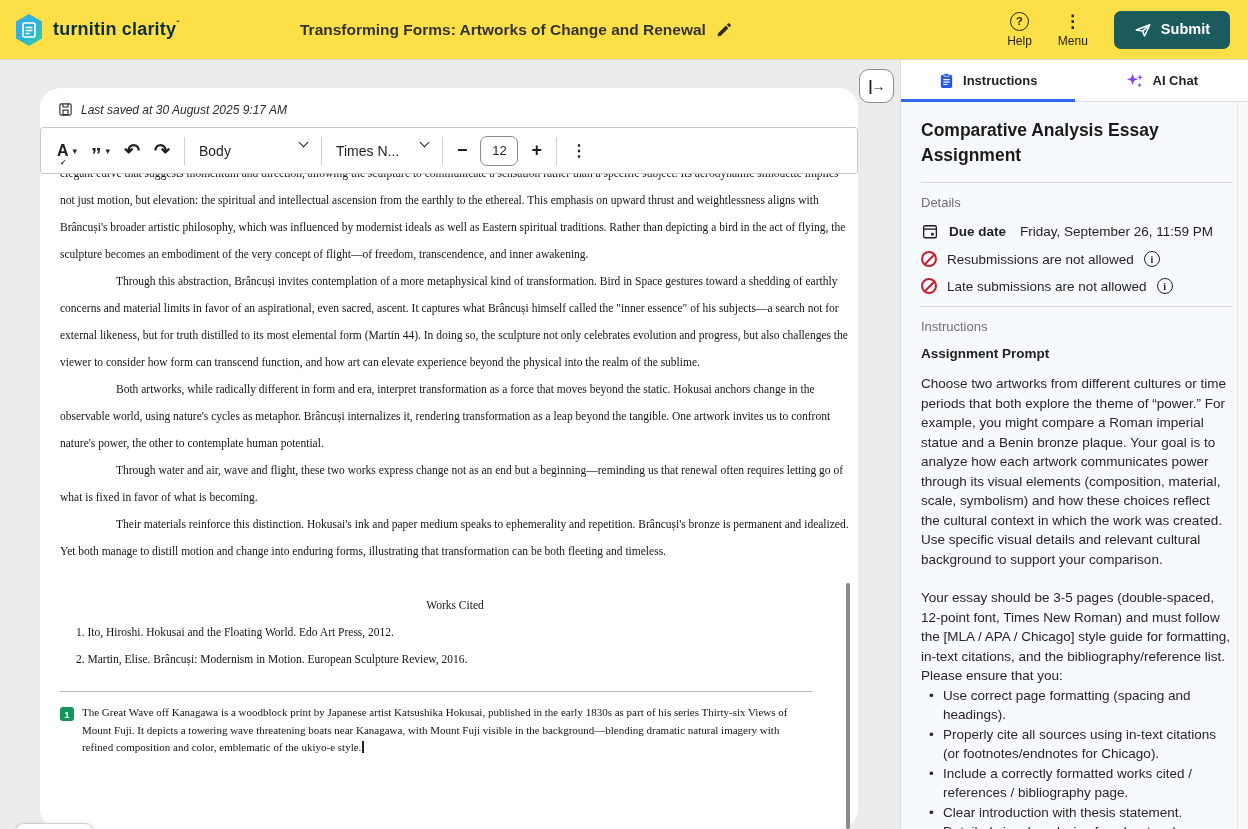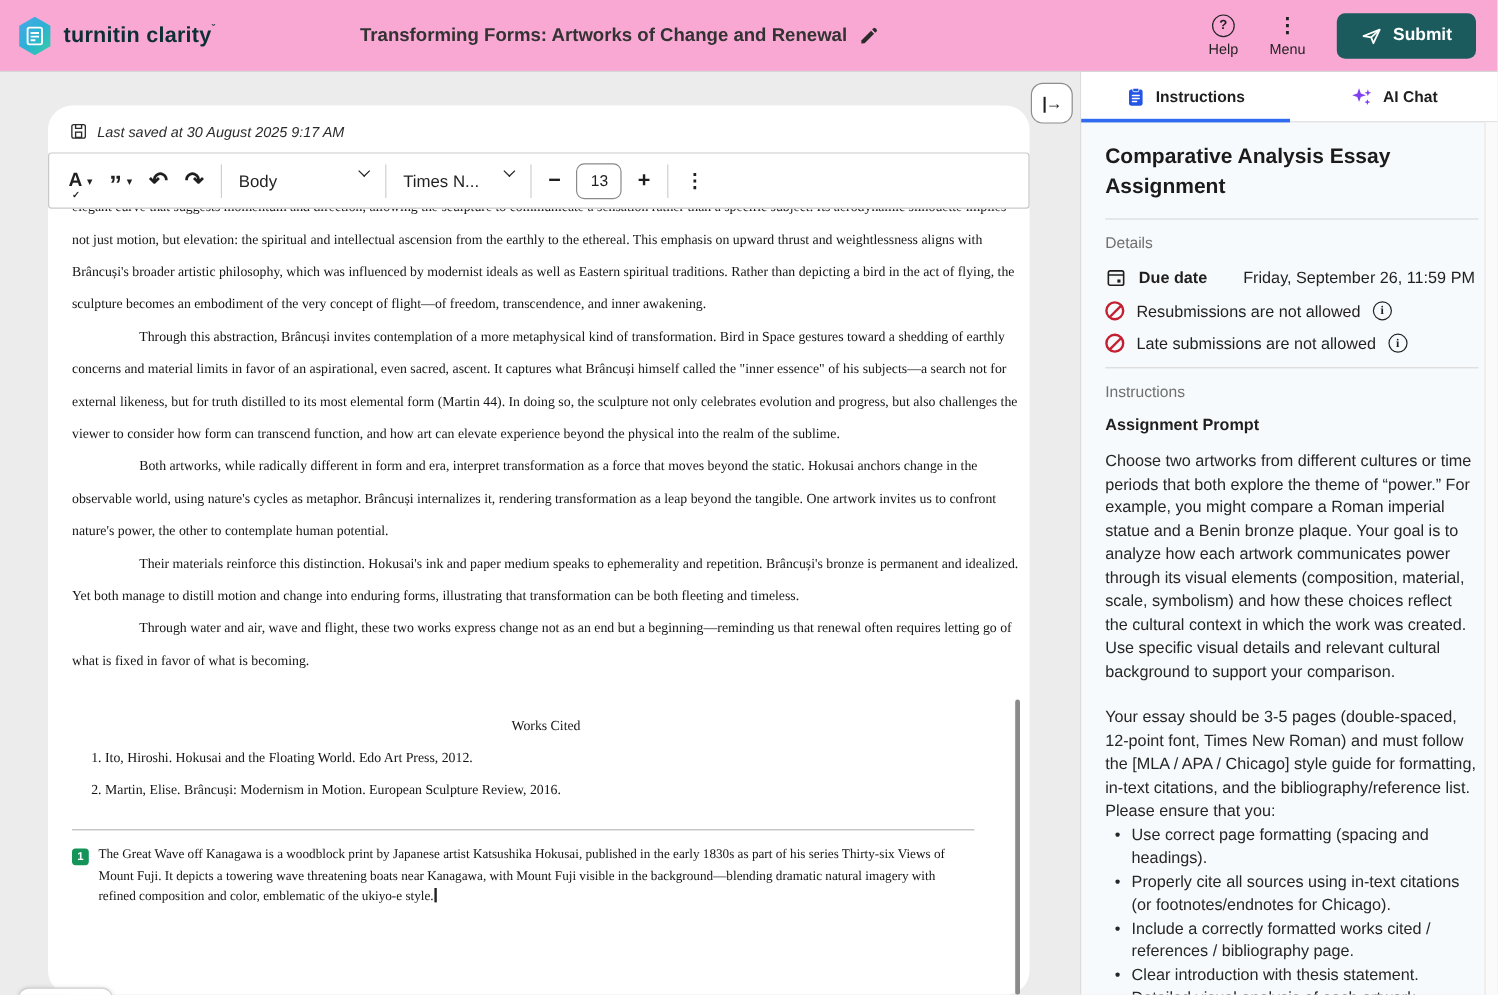--- a/index.html
+++ b/index.html
@@ -4,21 +4,21 @@
 <style>
   :root{
     --submit-teal:#1b5b5e; --tab-blue:#2e6bf0; --ai-purple:#8040f0;
     --restriction-red:#c32032; --footnote-green:#149459;
   }
   *{box-sizing:border-box; margin:0; padding:0;}
   html,body{width:1248px;height:829px;overflow:hidden;}
   body{font-family:"Liberation Sans",sans-serif;background:#ececec;position:relative;color:#1f1f1f;}
 
   
-  .topbar{position:absolute;top:0;left:0;width:1248px;height:60px;background:#f9a8d4;
+  .topbar{position:absolute;top:0;left:0;width:1248px;height:60px;background:#fde047;
     border-bottom:1px solid #d7d7d7;display:flex;align-items:center;z-index:30;}
   .logo-wrap{display:flex;align-items:center;gap:9px;padding-left:14px;width:300px;}
   .logo-text{font-size:18px;font-weight:700;color:#0e2e36;letter-spacing:.2px;}
   .logo-tm{font-size:9px;color:#0e2e36;vertical-align:top;}
   .title-wrap{flex:1;display:flex;align-items:center;gap:10px;}
   .doc-title{font-size:15.5px;font-weight:700;color:#333;}
   .header-actions{display:flex;align-items:center;gap:26px;padding-right:18px;}
   .icon-btn{display:flex;flex-direction:column;align-items:center;gap:3px;cursor:pointer;}
   .icon-btn .lbl{font-size:12px;color:#1f1f1f;}
   .help-circle{width:19px;height:19px;border:1.7px solid #222;border-radius:50%;
@@ -83,21 +83,21 @@
   .tabs{display:flex;height:42px;background:#fff;border-bottom:1px solid #dcdcdc;}
   .tab{flex:1;display:flex;align-items:center;justify-content:center;gap:8px;
     font-size:13px;font-weight:700;cursor:pointer;position:relative;}
   .tab.active::after{content:"";position:absolute;left:0;right:0;bottom:-1px;height:3px;background:var(--tab-blue);}
   .panel-body{padding:16px 16px 0 20px;height:727px;overflow:hidden;position:relative;}
   .panel-title{font-size:17.5px;font-weight:700;color:#1b1b1b;line-height:25px;margin-bottom:14px;}
   .panel-hr{border:none;border-top:1px solid #d9d9d9;margin:12px 0;}
   .section-label{font-size:13px;font-weight:400;color:#707070;margin:2px 0 12px;}
   .detail-row{display:flex;align-items:center;gap:10px;margin-bottom:11px;font-size:13.5px;}
   .due-label{font-weight:700;}
-  .due-value{margin-left:20px;}
+  .due-value{margin-left:4px;}
   .no-icon{flex:0 0 auto;width:16px;height:16px;border:2px solid var(--restriction-red);
     border-radius:50%;position:relative;}
   .no-icon::after{content:"";position:absolute;left:6px;top:-1px;width:2px;height:14px;
     background:var(--restriction-red);transform:rotate(45deg);}
   .info-icon{flex:0 0 auto;width:16px;height:16px;border:1.6px solid #222;border-radius:50%;
     display:flex;align-items:center;justify-content:center;font-size:10px;font-weight:700;
     font-family:"Liberation Serif",serif;cursor:pointer;}
   .prompt-heading{font-size:13.5px;font-weight:700;margin:4px 0 13px;}
   .panel-p{font-size:13.5px;line-height:19.5px;color:#262626;margin-bottom:19px;}
   .panel-p:last-child{margin-bottom:0;}
@@ -183,36 +183,36 @@
         <span class="chev"></span>
       </span>
       <span class="tb-div"></span>
       <span class="tb-select sel-font">
         <span>Times N...</span>
         <span class="chev"></span>
       </span>
       <span class="tb-div"></span>
       <span class="size-ctl">
         <span class="pm">−</span>
-        <span class="size-box">13</span>
+        <span class="size-box">12</span>
         <span class="pm">+</span>
       </span>
       <span class="tb-div"></span>
       <span class="tb-kebab">⋮</span>
     </div>
 
     <div class="doc">
       <div class="clip-top">
         <p class="doc-p lead">elegant curve that suggests momentum and direction, allowing the sculpture to communicate a sensation rather than a specific subject. Its aerodynamic silhouette implies not just motion, but elevation: the spiritual and intellectual ascension from the earthly to the ethereal. This emphasis on upward thrust and weightlessness aligns with Brâncuși's broader artistic philosophy, which was influenced by modernist ideals as well as Eastern spiritual traditions. Rather than depicting a bird in the act of flying, the sculpture becomes an embodiment of the very concept of flight—of freedom, transcendence, and inner awakening.</p>
       </div>
       <div>
           <p class="doc-p indent">Through this abstraction, Brâncuși invites contemplation of a more metaphysical kind of transformation. Bird in Space gestures toward a shedding of earthly concerns and material limits in favor of an aspirational, even sacred, ascent. It captures what Brâncuși himself called the "inner essence" of his subjects—a search not for external likeness, but for truth distilled to its most elemental form (Martin 44). In doing so, the sculpture not only celebrates evolution and progress, but also challenges the viewer to consider how form can transcend function, and how art can elevate experience beyond the physical into the realm of the sublime.</p>
           <p class="doc-p indent">Both artworks, while radically different in form and era, interpret transformation as a force that moves beyond the static. Hokusai anchors change in the observable world, using nature's cycles as metaphor. Brâncuși internalizes it, rendering transformation as a leap beyond the tangible. One artwork invites us to confront nature's power, the other to contemplate human potential.</p>
+          <p class="doc-p indent">Through water and air, wave and flight, these two works express change not as an end but a beginning—reminding us that renewal often requires letting go of what is fixed in favor of what is becoming.</p>
           <p class="doc-p indent">Their materials reinforce this distinction. Hokusai's ink and paper medium speaks to ephemerality and repetition. Brâncuși's bronze is permanent and idealized. Yet both manage to distill motion and change into enduring forms, illustrating that transformation can be both fleeting and timeless.</p>
-          <p class="doc-p indent">Through water and air, wave and flight, these two works express change not as an end but a beginning—reminding us that renewal often requires letting go of what is fixed in favor of what is becoming.</p>
         </div>
       <p class="works-cited">Works Cited</p>
       <div>
           <p class="citation">1. Ito, Hiroshi. Hokusai and the Floating World. Edo Art Press, 2012.</p>
           <p class="citation">2. Martin, Elise. Brâncuși: Modernism in Motion. European Sculpture Review, 2016.</p>
         </div>
       <hr class="foot-divider">
       <div class="footnote">
         <span class="fn-badge">1</span>
         <span class="fn-text"><span>The Great Wave off Kanagawa is a woodblock print by Japanese artist Katsushika Hokusai, published in the early 1830s as part of his series Thirty-six Views of Mount Fuji. It depicts a towering wave threatening boats near Kanagawa, with Mount Fuji visible in the background—blending dramatic natural imagery with refined composition and color, emblematic of the ukiyo-e style.</span><span class="caret-bar"></span></span>

